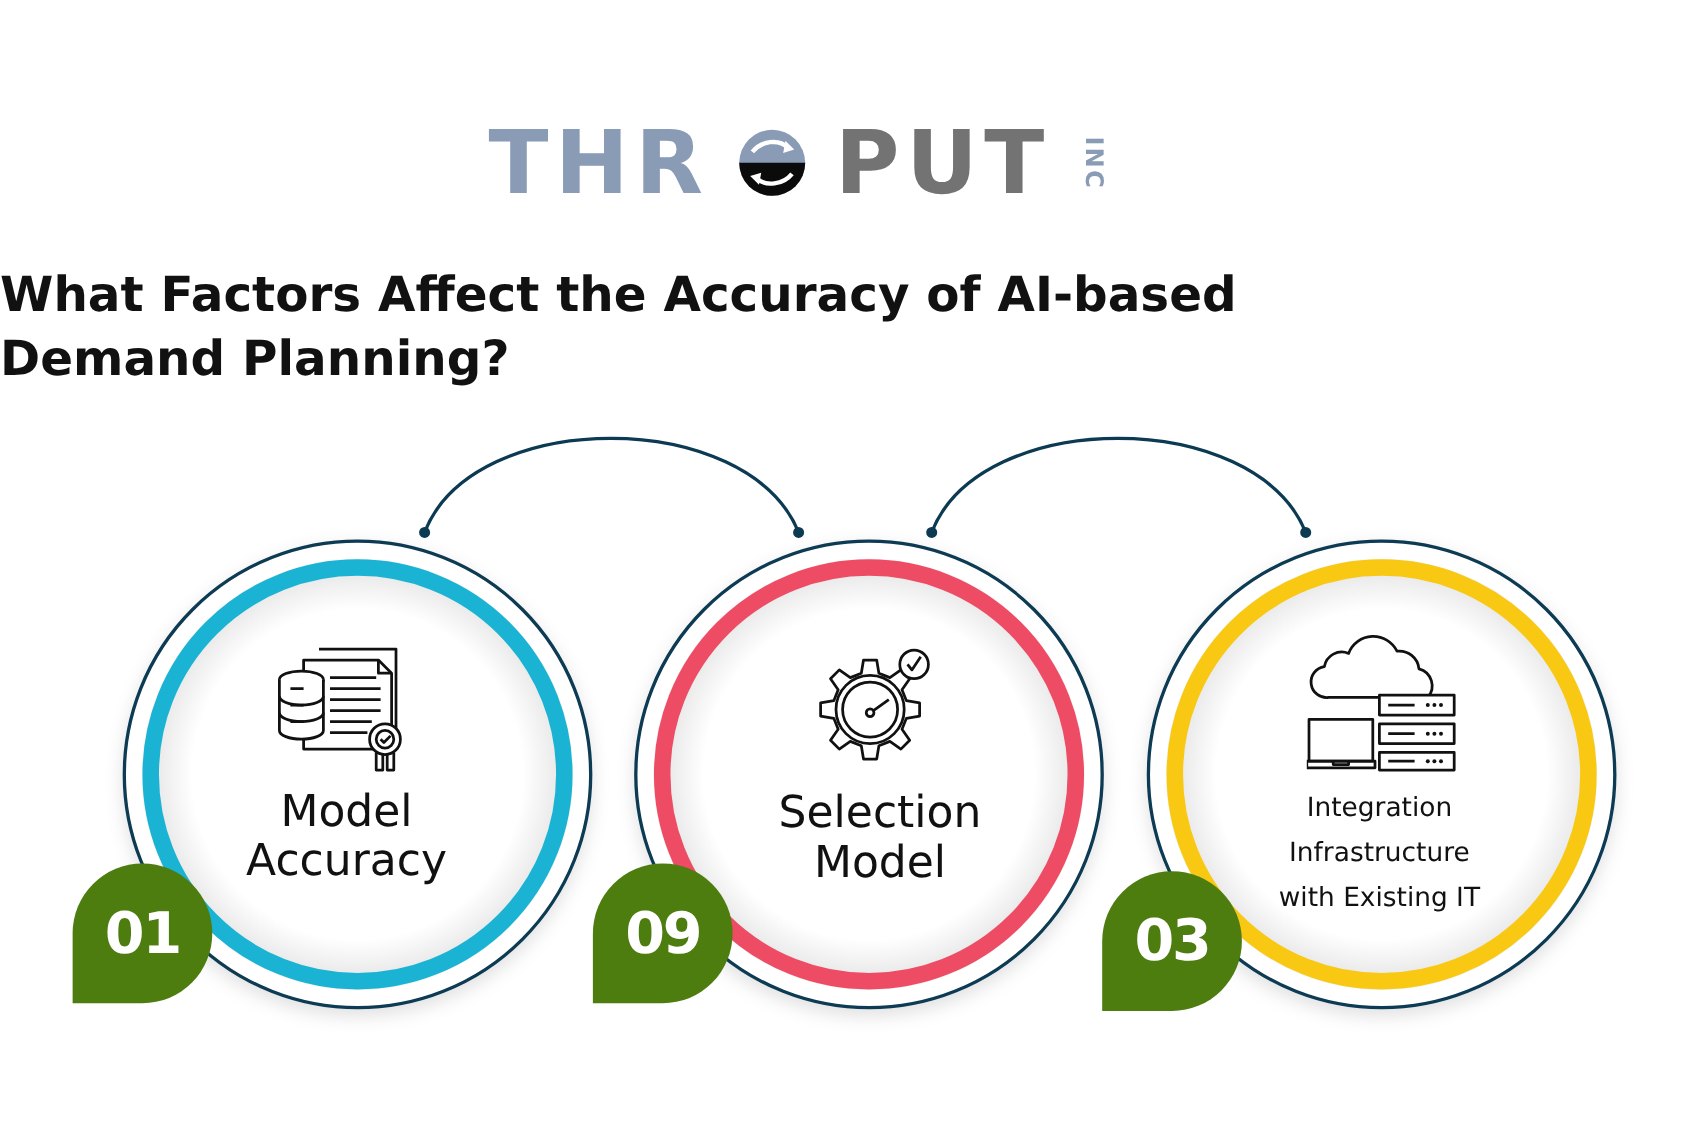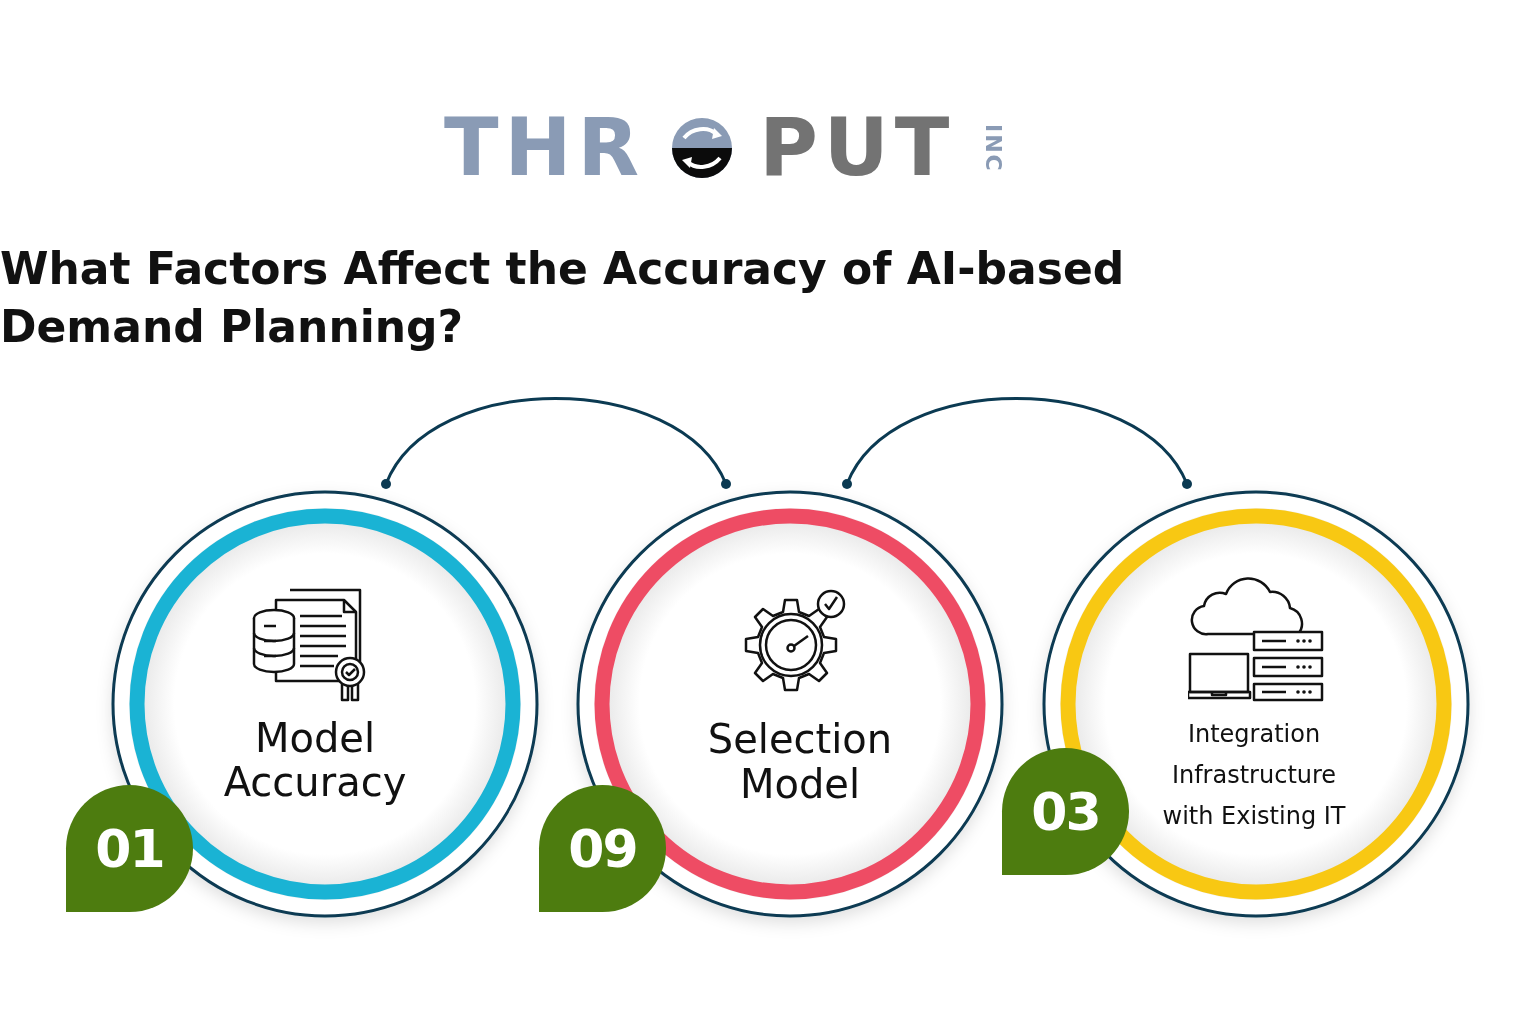--- a/index.html
+++ b/index.html
@@ -172,13 +172,13 @@
   <span>Model</span>
 </div>
 <div class="label" style="left:1094px;top:714px;width:320px;font-size:24px;line-height:41px">
   <span>Integration</span>
   <span>Infrastructure</span>
   <span>with Existing IT</span>
 </div>
 
 <div class="badge" style="left:66px;top:785px">01</div>
 <div class="badge" style="left:539px;top:785px">09</div>
-<div class="badge" style="left:1002px;top:748px">03</div>
+<div class="badge" style="left:1002px;top:792px">03</div>
 
 </body></html>

